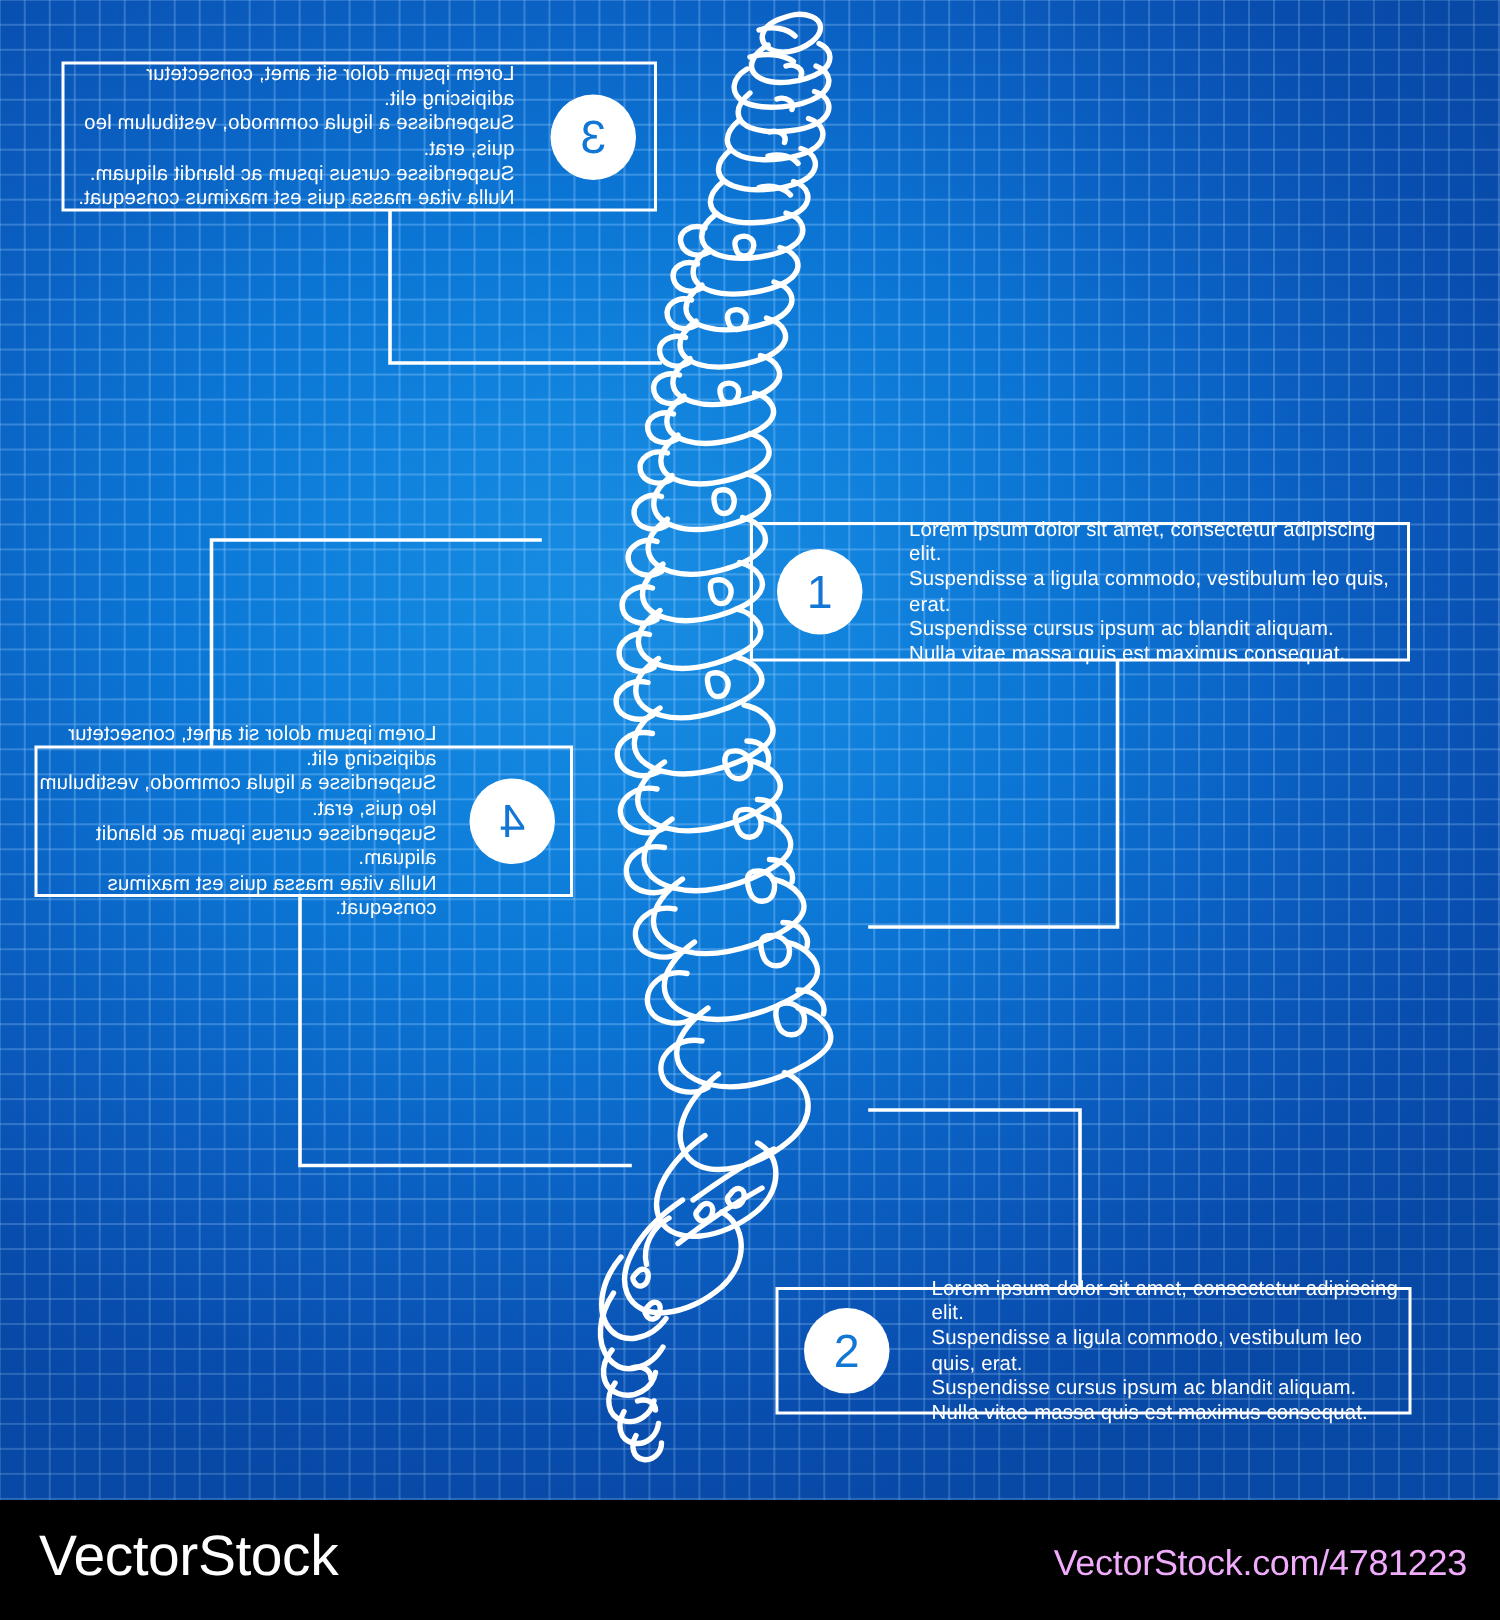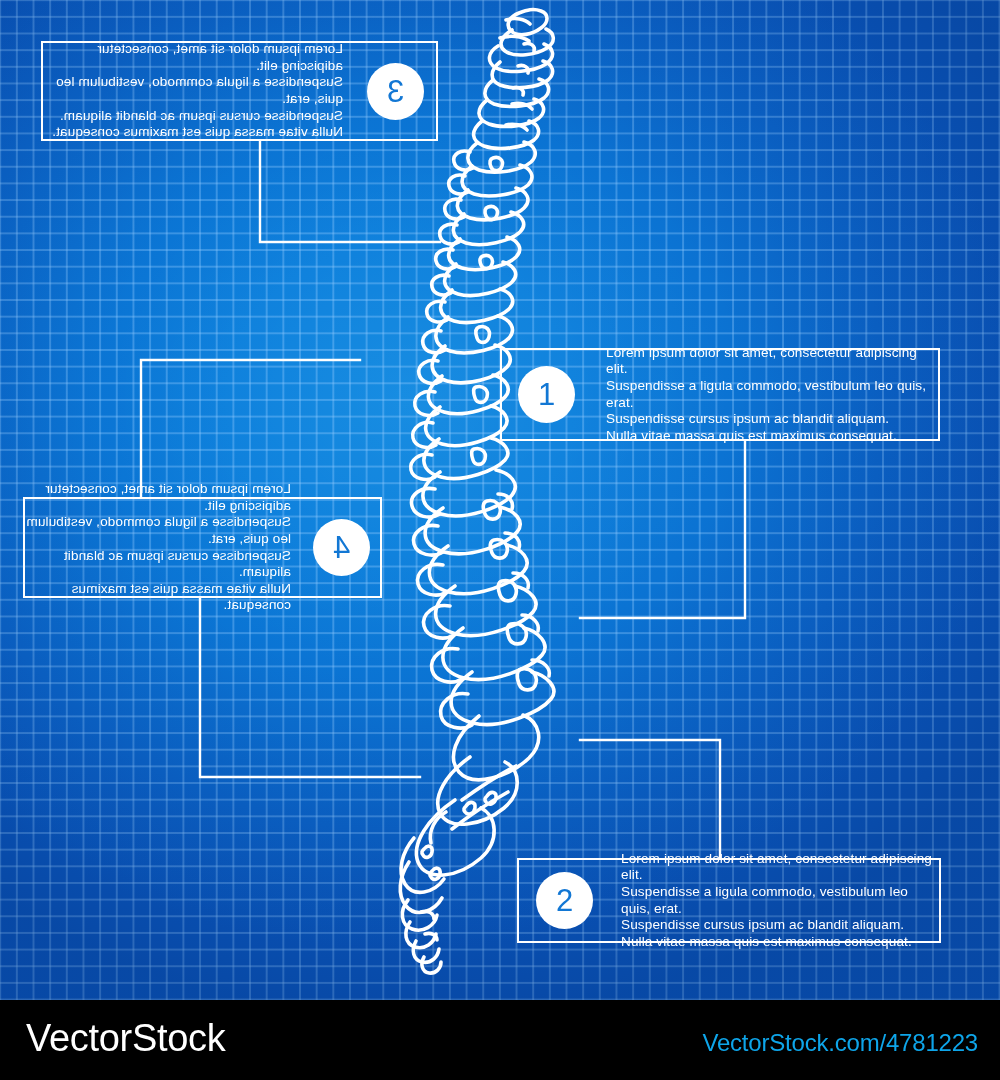--- a/index.html
+++ b/index.html
@@ -49,21 +49,21 @@
   #box3{left:41px;top:41px;width:397px;height:100px;padding-left:10px;}
   #box3 .badge{margin-left:2px;}
   #box3 .ctext{margin-left:24px;}
   
   #box4{left:23px;top:497px;width:359px;height:101px;padding-left:10px;}
   #box4 .ctext{margin-left:22px;}
 
   
   #footer{position:absolute;left:0;top:1000px;width:1000px;height:80px;background:#000;}
   #brand{position:absolute;left:26px;top:17px;color:#fff;font-size:38px;letter-spacing:-.3px;}
-  #url{position:absolute;right:22px;top:29px;color:#0ea5e9;font-size:24px;letter-spacing:-.2px;}
+  #url{position:absolute;right:22px;top:29px;color:#f0abfc;font-size:24px;letter-spacing:-.2px;}
 </style>
 </head>
 <body>
 
 <div id="stage">
 
   <div id="canvas">
     <div id="grid"></div>
     <div id="vignette"></div>
 

